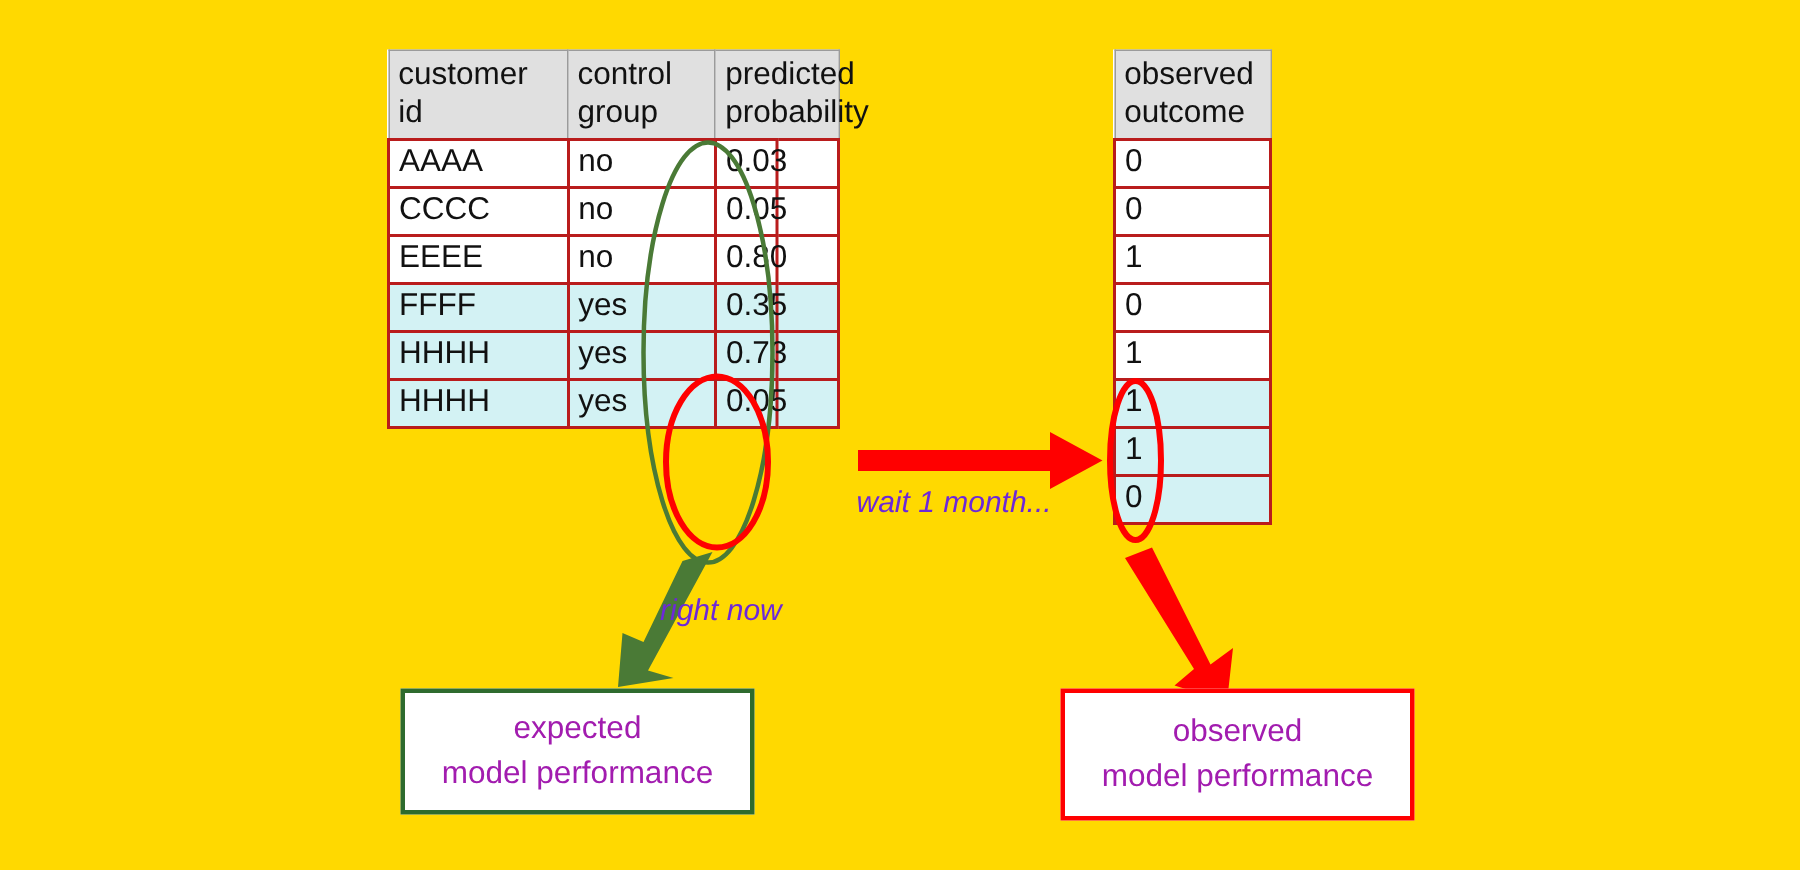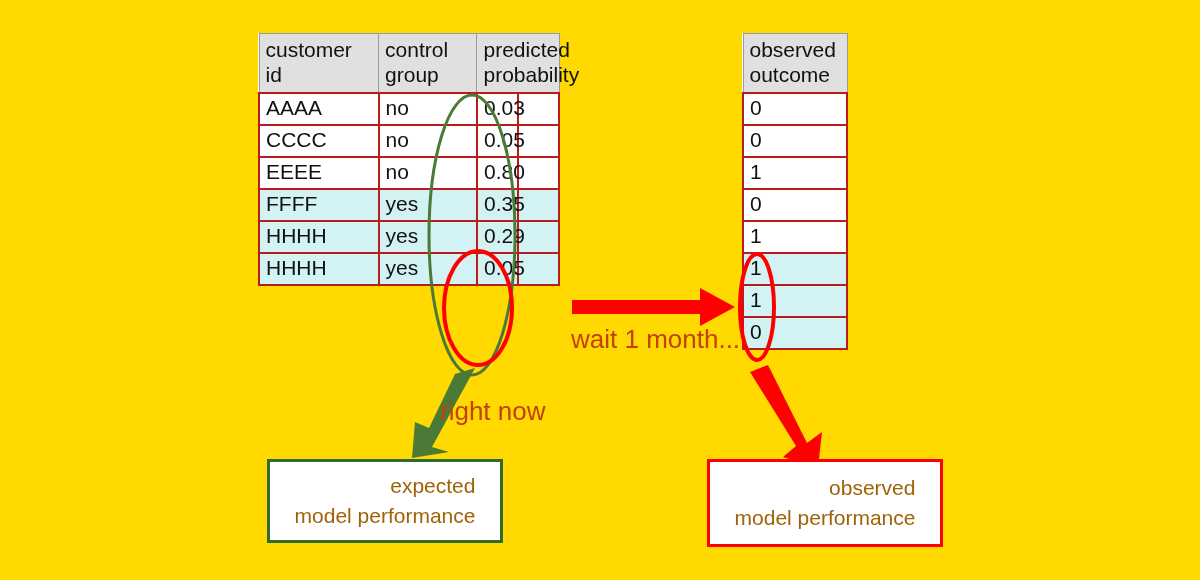--- a/index.html
+++ b/index.html
@@ -74,43 +74,44 @@
     pointer-events: none;
   }
 
   
   .result-box {
     position: absolute;
     background: #ffffff;
     display: flex;
     align-items: center;
     justify-content: center;
-    text-align: right;
+    text-align: center;
     font-size: 21px;
-    color: #a16207;
+    color: #a21caf;
     line-height: 1.45;
     box-sizing: border-box;
   }
   #expected-box {
     left: 267px; top: 459px;
     width: 236px; height: 84px;
     border: 3px solid #2E6B2E;
   }
   #observed-box {
     left: 707px; top: 459px;
     width: 236px; height: 88px;
     border: 3px solid #FF0000;
   }
 
   
   .diagram-label {
     position: absolute;
-    font-size: 26px;
-    color: #c2410c;
+    font-size: 20px;
+    color: #6d28d9;
     white-space: nowrap;
+    font-style: italic;
   }
   #label-right-now { left: 440px; top: 396px; }
   #label-wait      { left: 571px; top: 324px; }
 </style>
 </head>
 <body>
 
 <div id="canvas" style="background: rgb(255, 217, 0);">
 
   <table id="left-table" class="data-table">
@@ -151,21 +152,21 @@
         </tr>
         <tr class="hl">
           <td class="c-id">FFFF</td>
           <td class="c-grp">yes</td>
           <td class="c-prob">0.35</td>
           <td class="c-pad blank"></td>
         </tr>
         <tr class="hl">
           <td class="c-id">HHHH</td>
           <td class="c-grp">yes</td>
-          <td class="c-prob">0.29</td>
+          <td class="c-prob">0.73</td>
           <td class="c-pad blank"></td>
         </tr>
         <tr class="hl">
           <td class="c-id">HHHH</td>
           <td class="c-grp">yes</td>
           <td class="c-prob">0.05</td>
           <td class="c-pad blank"></td>
         </tr>
       </tbody>
   </table>

